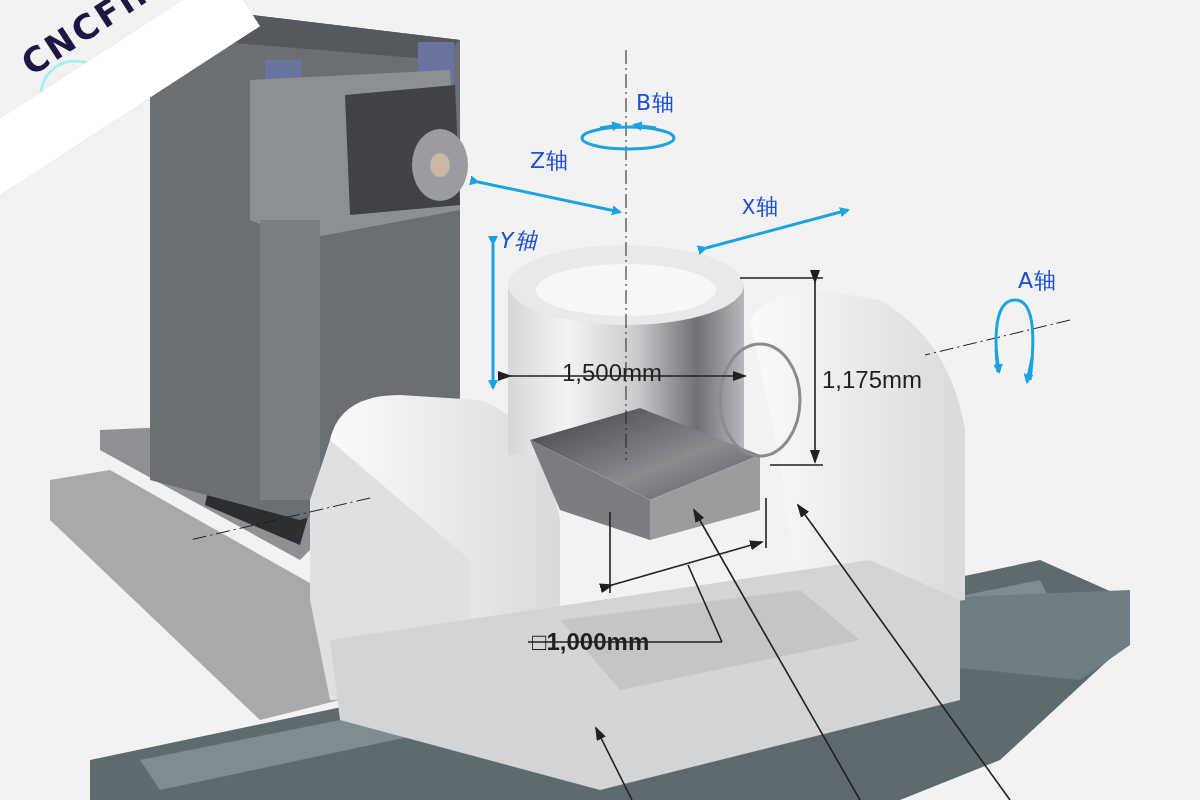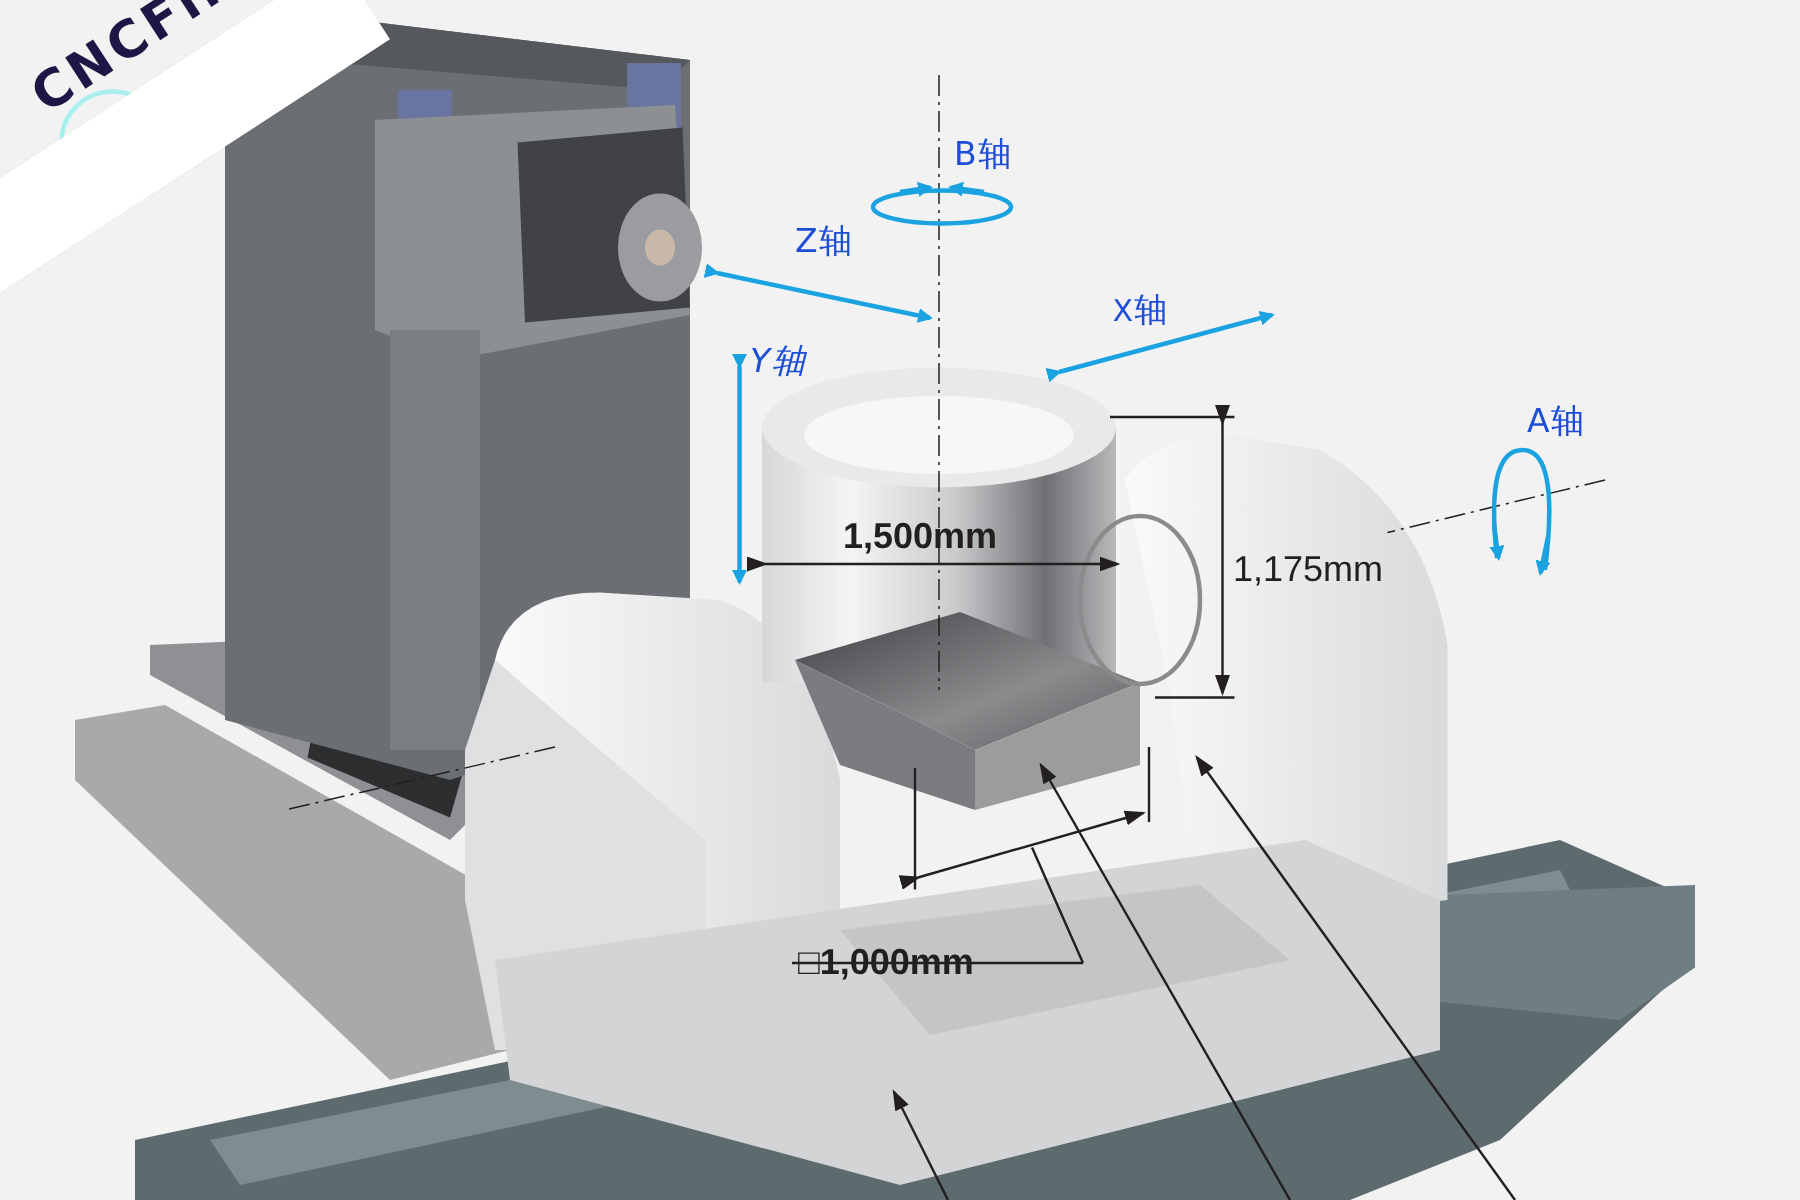--- a/index.html
+++ b/index.html
@@ -123,17 +123,17 @@
 
   <div id="logo-band"></div>
   <div id="logo-text" class="lbl">CNCFirst</div>
 
   <div class="lbl axis-lbl" style="left:636px;top:88px;">B轴</div>
   <div class="lbl axis-lbl" style="left:530px;top:146px;">Z轴</div>
   <div class="lbl axis-lbl" style="left:742px;top:192px;font-family:Liberation Mono, monospace;">X轴</div>
   <div class="lbl axis-lbl" style="left:500px;top:226px;font-style:italic;">Y轴</div>
   <div class="lbl axis-lbl" style="left:998px;top:266px;margin-left:20px;">A轴</div>
 
-  <div class="lbl dim-lbl" style="left:562px;top:344px;font-weight:bold;">1,500mm</div>
+  <div class="lbl dim-lbl" style="left:562px;top:359px;">1,500mm</div>
   <div class="lbl dim-lbl" style="left:822px;top:366px;text-align:right;">1,175mm</div>
   <div class="lbl dim-lbl" style="left:532px;top:628px;font-weight:bold;">□1,000mm</div>
 
 </div>
 
 </body></html>

